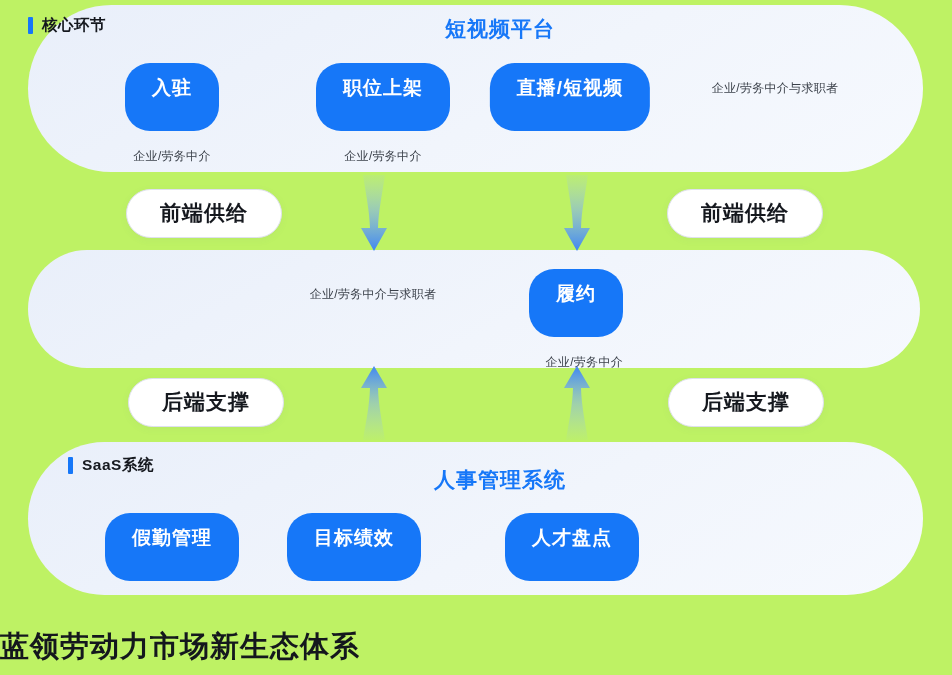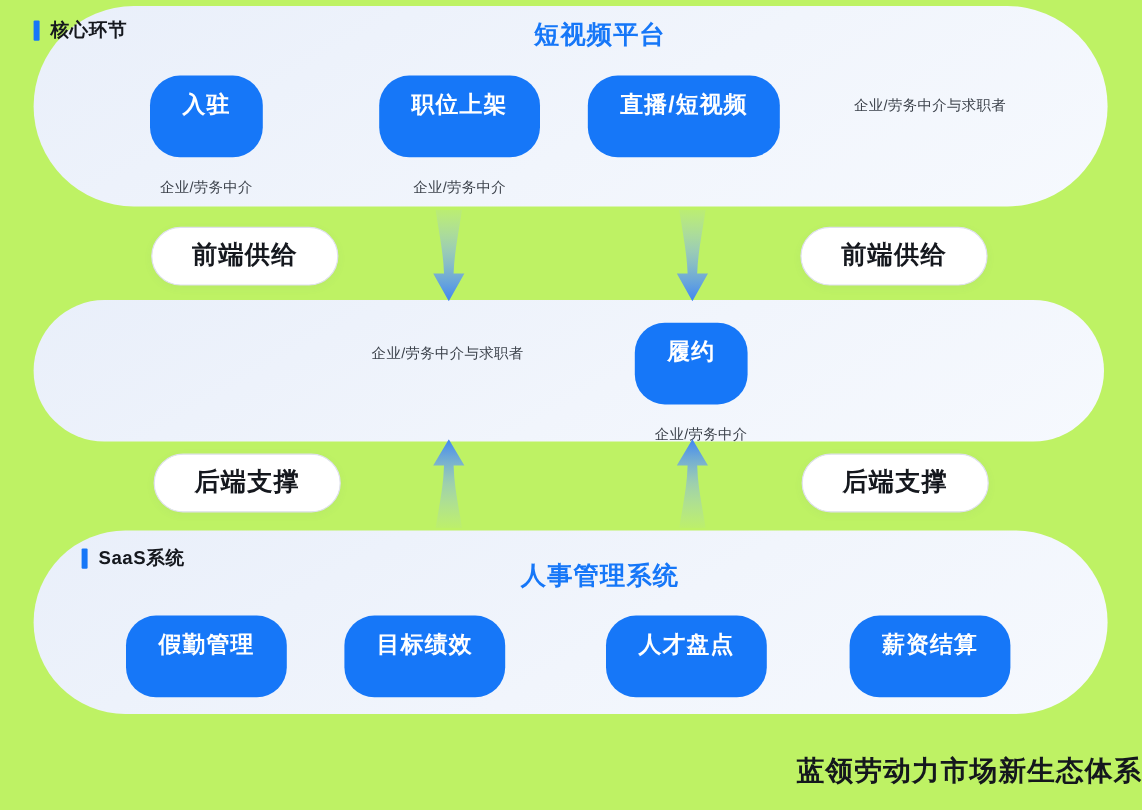--- a/index.html
+++ b/index.html
@@ -51,22 +51,22 @@
     position:absolute;transform:translateX(-50%);
     height:49px;line-height:46px;padding:0 33px;border-radius:25px;
     background:#ffffff;border:1.5px solid var(--pill_border);
     font-size:21px;font-weight:700;color:var(--text_dark);letter-spacing:1px;
     box-shadow:0 2px 8px rgba(70,90,160,0.05);white-space:nowrap;
   }
 
   .arrow{position:absolute;transform:translateX(-50%);line-height:0;}
 
   .page-title{
-    position:absolute;left:0;top:627px;width:952px;text-align:right;
-    font-size:23px;font-weight:700;color:var(--page_title);letter-spacing:1px;
+    position:absolute;left:0;top:627px;width:952px;text-align:left;
+    font-size:29px;font-weight:700;color:var(--page_title);letter-spacing:1px;
   }
 </style>
 </head>
 <body>
 
 <div class="canvas">
 
   <div class="panel panel-top"></div>
   <div class="panel panel-middle"></div>
   <div class="panel panel-bottom"></div>
@@ -164,19 +164,16 @@
 
   <div class="node" style="left:172px;top:513px;">
     <div class="pill-blue">假勤管理</div>
   </div>
   <div class="node" style="left:354px;top:513px;text-align:right;">
     <div class="pill-blue">目标绩效</div>
   </div>
   <div class="node" style="left:572px;top:513px;">
     <div class="pill-blue">人才盘点</div>
   </div>
-  <div class="node" style="left:775px;top:513px;">
-    <div class="pill-blue">薪资结算</div>
-  </div>
 
   <div class="page-title">蓝领劳动力市场新生态体系</div>
 
 </div>
 
 </body></html>

